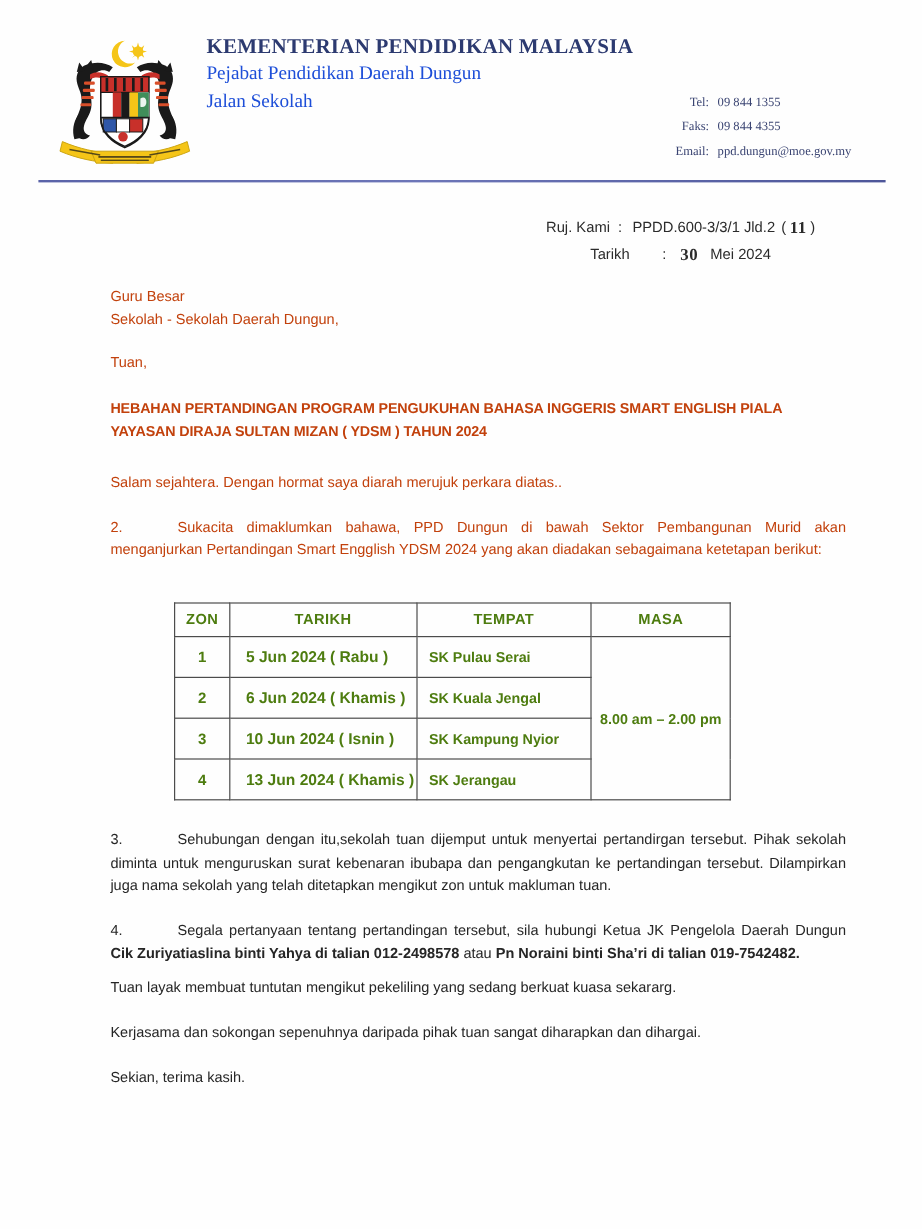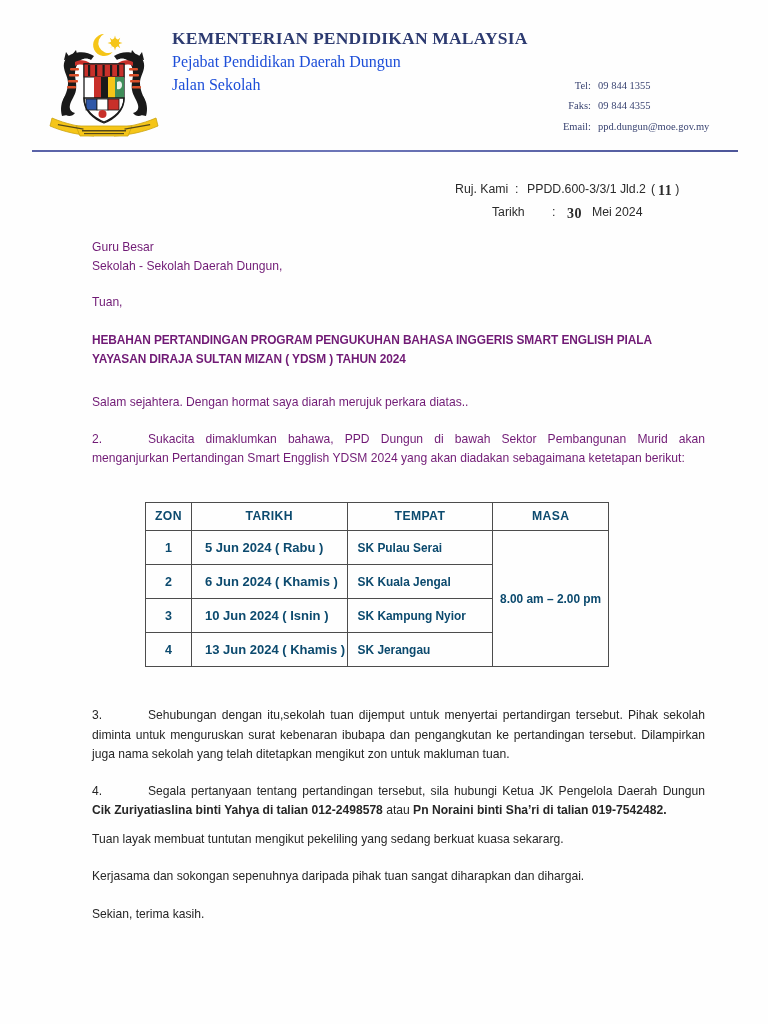--- a/index.html
+++ b/index.html
@@ -104,21 +104,21 @@
     padding: 0 3px;
   }
 
   
   .body-area {
     position: absolute;
     left: 92px;
     top: 238px;
     width: 613px;
     font-size: 12.1px;
-    color: #701a75;
+    color: #c2410c;
   }
   .addressee { line-height: 1.55; margin-bottom: 20px; }
   .salutation { margin-bottom: 22px; }
 
   .subject {
     font-weight: bold;
     font-size: 11.9px;
     line-height: 1.58;
     letter-spacing: -0.1px;
     margin-bottom: 24px;
@@ -144,21 +144,21 @@
   }
   table.sched {
     border-collapse: collapse;
     width: 464px;
     font-size: 12px;
   }
   table.sched th,
   table.sched td {
     border: 1.3px solid #4c4c4c;
     font-weight: bold;
-    color: #0c4a6e;
+    color: #4d7c0f;
   }
   table.sched th {
     text-align: center;
     padding: 6px 2px 7px;
     font-size: 12.2px;
     letter-spacing: .4px;
   }
   .col-zon   { width: 46px; }
   .col-tarikh{ width: 156px; }
   .col-tempat{ width: 146px; }
@@ -180,21 +180,21 @@
   td.masa {
     text-align: center;
     vertical-align: middle;
     font-size: 11.9px;
   }
 
   
   .lower {
     position: absolute;
     left: 92px;
-    top: 706px;
+    top: 690px;
     width: 613px;
     font-size: 12.1px;
     color: #262626;
   }
   .b { font-weight: bold; }
 </style>
 </head>
 <body>
 
 <div class="page">

